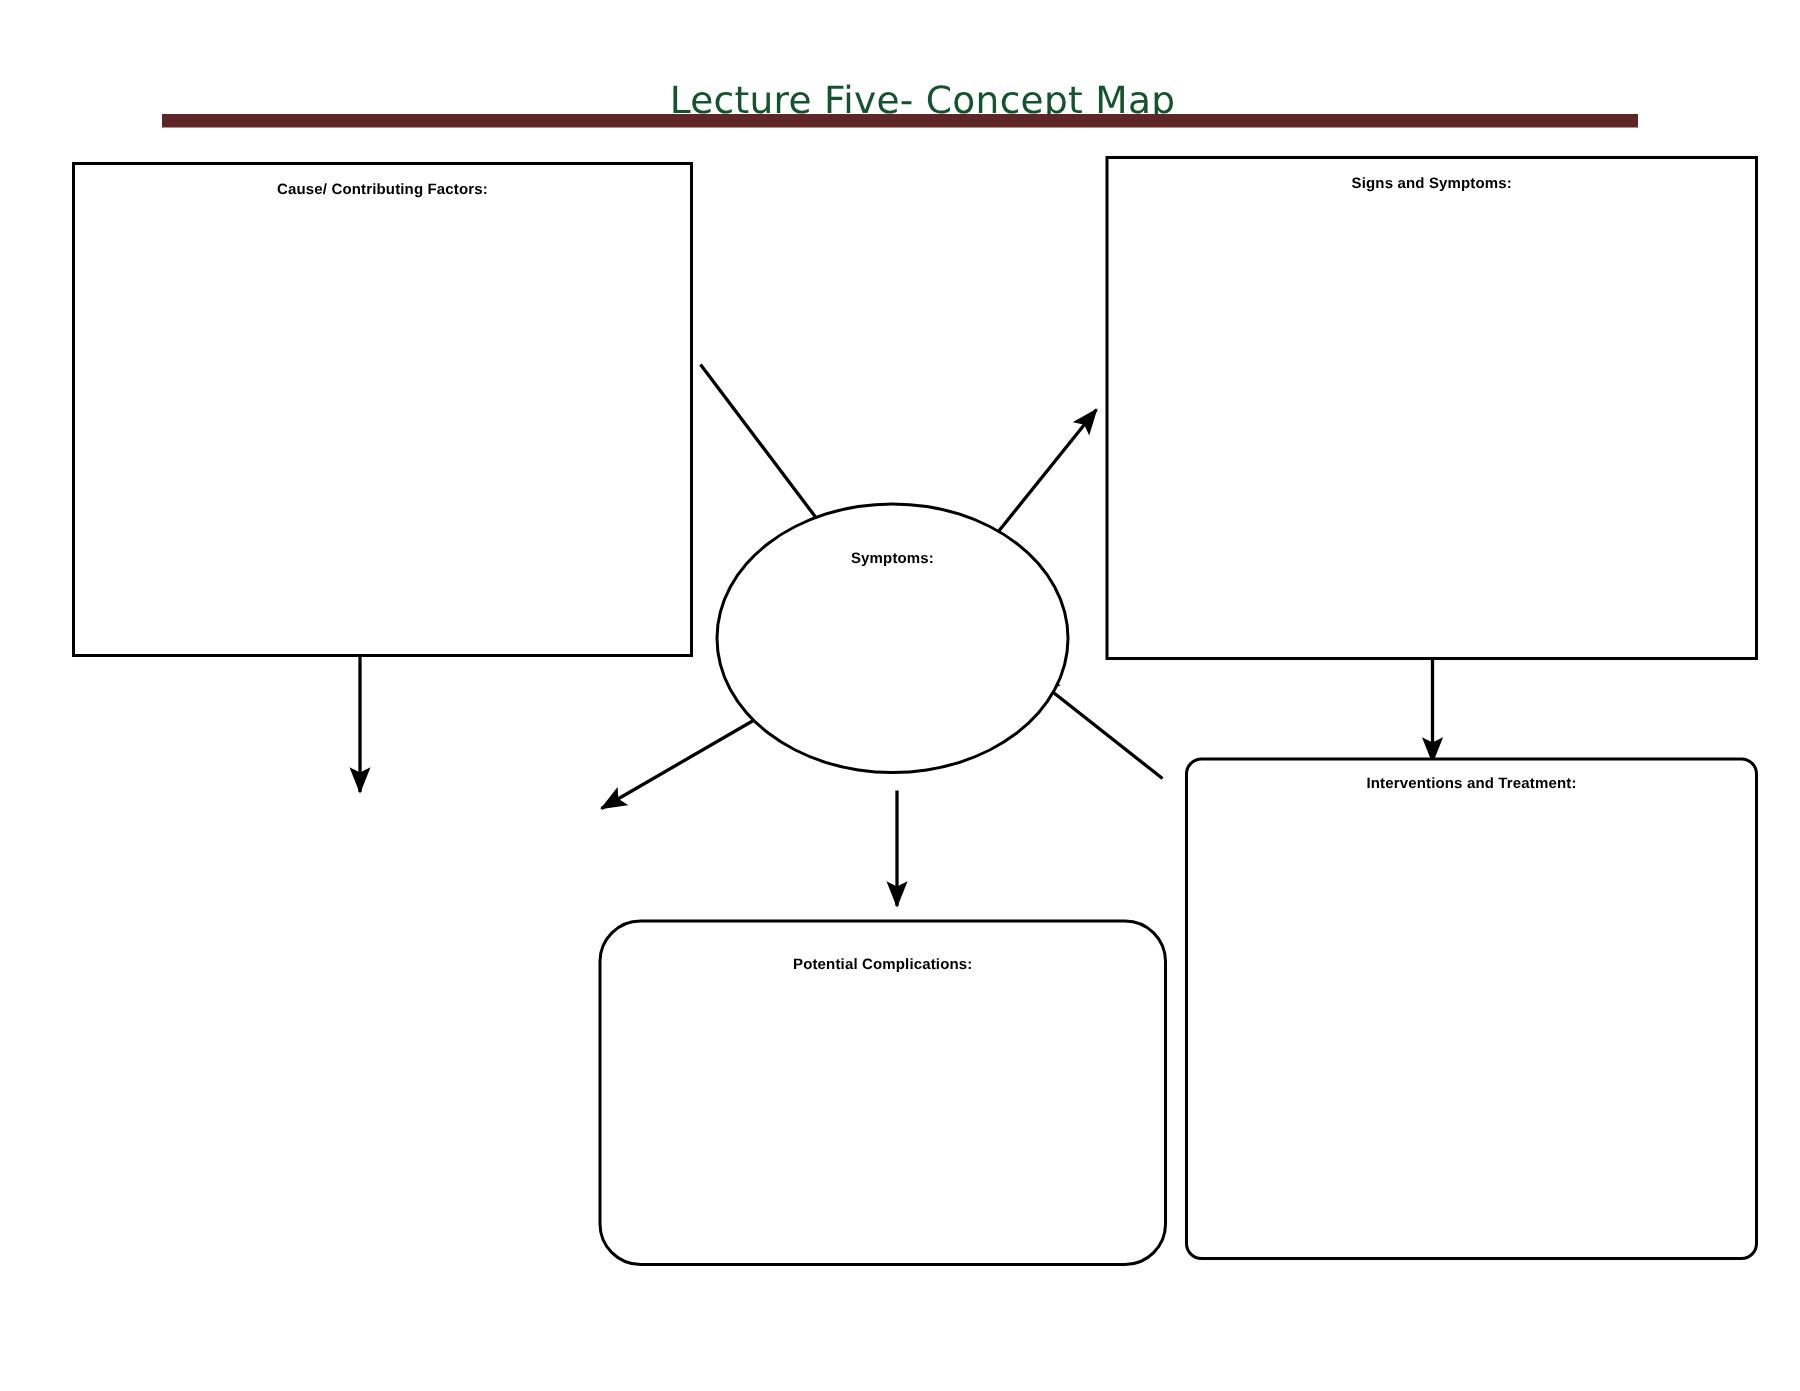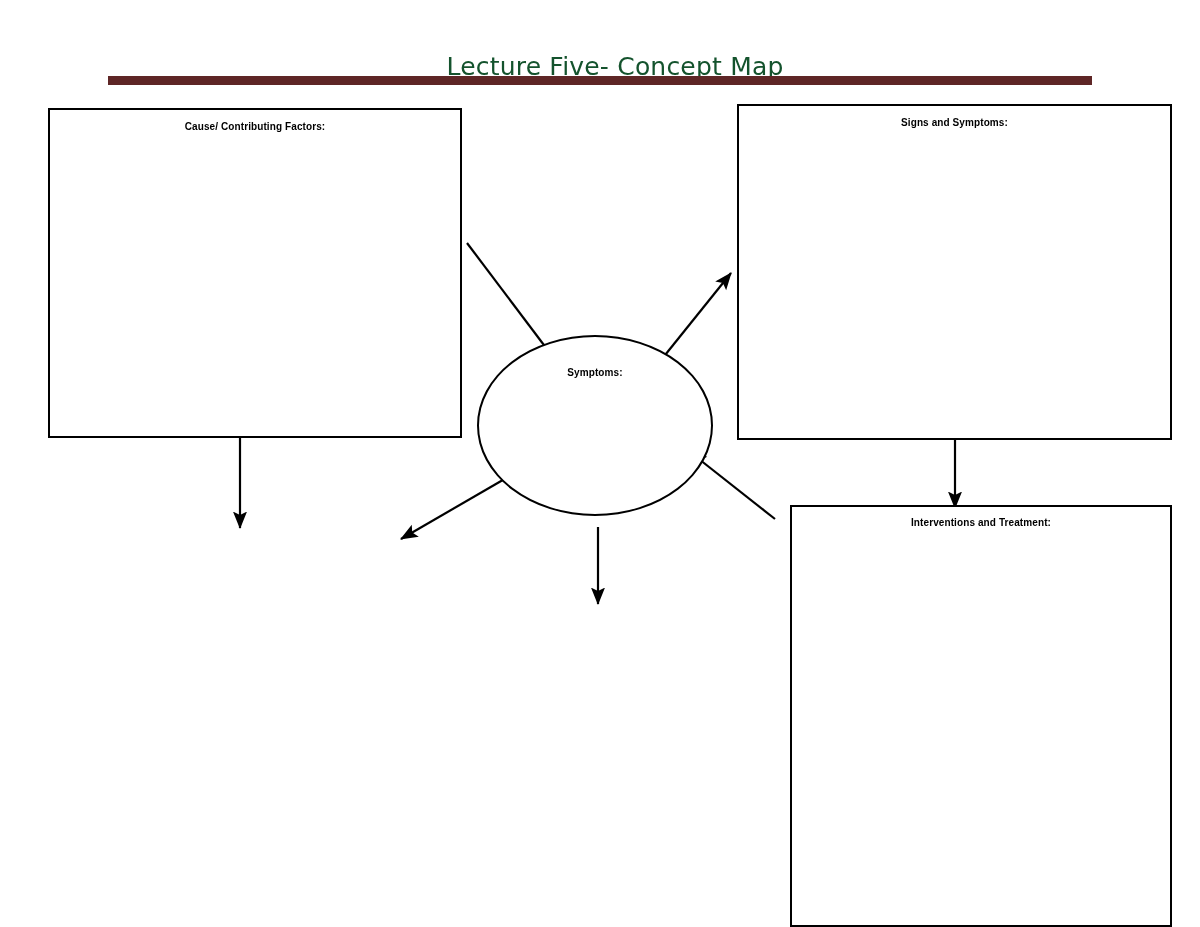--- a/index.html
+++ b/index.html
@@ -73,21 +73,22 @@
     left: 26px;
     top: 504px;
     width: 349px;
     height: 358px;
   }
   #box-labs .node-label { top: 13px; }
   #box-interventions {
     left: 790px;
     top: 505px;
     width: 382px;
-    height: 422px;
+    height: 335px;
+    border-radius: 11px;
   }
   #box-interventions .node-label { top: 10px; }
   #box-complications {
     left: 399px;
     top: 613px;
     width: 379px;
     height: 231px;
     border-radius: 28px;
   }
   #box-complications .node-label { top: 23px; }
@@ -144,14 +145,17 @@
 
   <div class="node" id="ellipse-diagnosis">
     <div class="node-label">Symptoms:</div>
   </div>
 
 
   <div class="node" id="box-interventions">
     <div class="node-label">Interventions and Treatment:</div>
   </div>
 
+  <div class="node" id="box-complications">
+    <div class="node-label">Potential Complications:</div>
+  </div>
 
 </div>
 
 </body></html>

